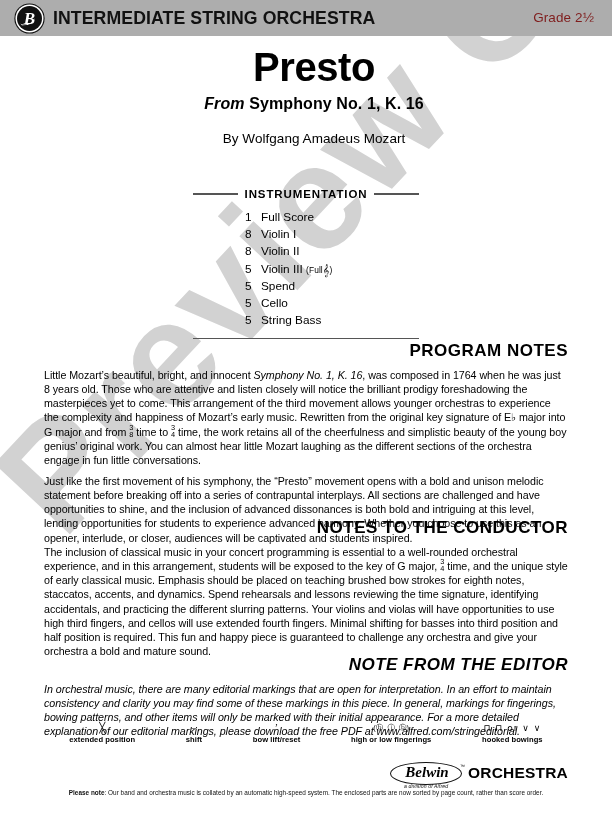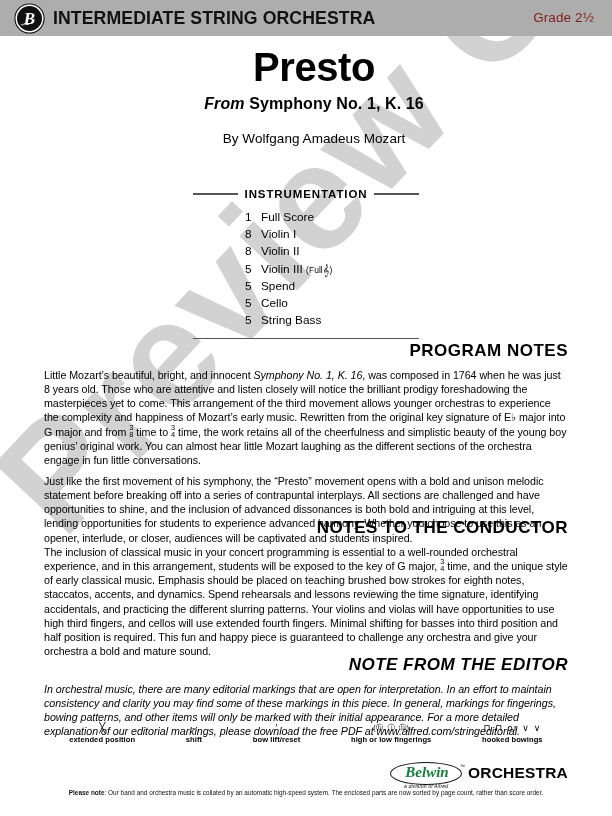--- a/index.html
+++ b/index.html
@@ -296,21 +296,21 @@
     position: absolute;
     left: 5px;
     top: 2px;
     width: 64px;
     text-align: center;
     font-family: "Liberation Serif", serif;
     font-style: italic;
     font-weight: bold;
     font-size: 15px;
     line-height: 17px;
-    color: #15803d;
+    color: #000000;
   }
   .logo-tm {
     position: absolute;
     right: -1px;
     top: 1px;
     font-size: 5px;
   }
   .logo-orchestra {
     font-size: 15.5px;
     font-weight: bold;

